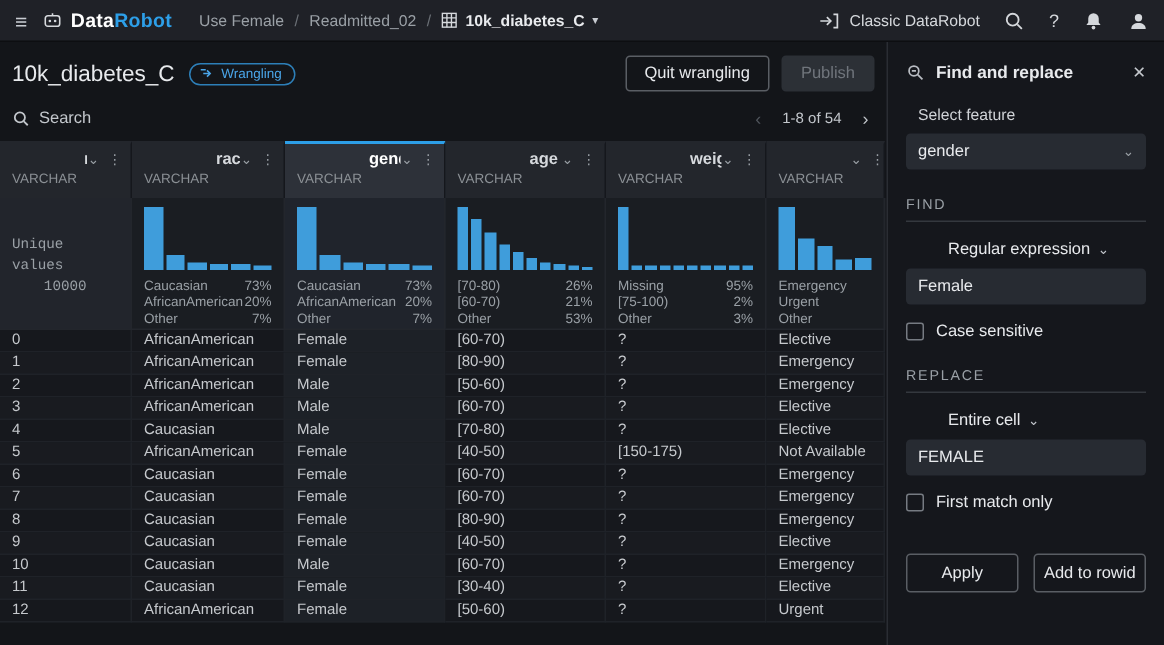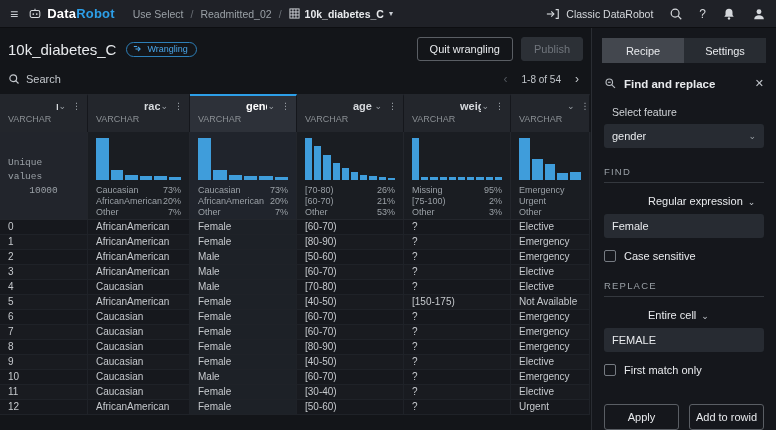--- a/index.html
+++ b/index.html
@@ -68,21 +68,21 @@
   .tab { flex:1; height:25px; display:flex; align-items:center; justify-content:center; font-size:11px; background:#282c32; color:#e8eaed; cursor:pointer; }
   .tab.active { background:#43474e; }
   .fr { padding:14px 12px 0 12px; }
   .frhead { display:flex; align-items:center; gap:7px; }
   .frtitle { font-weight:bold; font-size:11.5px; }
   .frclose { margin-left:auto; color:#c3c7cc; font-size:11px; cursor:pointer; }
   .flabel { font-size:10.5px; color:#d0d3d7; margin:16px 0 6px 8px; }
   .select,.input { background:#272b32; border-radius:3px; height:24px; display:flex; align-items:center; padding:0 8px; font-size:11px; color:#e8eaed; cursor:pointer; }
   .select .chev { margin-left:auto; color:#9aa0a6; font-size:9px; }
   .sect { font-size:9.5px; letter-spacing:1.2px; color:#9aa0a6; margin-top:18px; padding:0 0 5px 0; border-bottom:1px solid #34383e; }
-  .ddlabel { display:flex; align-items:flex-end; gap:5px; font-size:11px; color:#e8eaed; margin:12px 0 7px 16px; cursor:pointer;padding-left:28px; }
+  .ddlabel { display:flex; align-items:flex-end; gap:5px; font-size:11px; color:#e8eaed; margin:12px 0 7px 0; cursor:pointer;padding-left:28px; }
   .ddlabel .chev { font-size:9px; color:#c3c7cc; }
   .check { display:flex; align-items:center; gap:8px; margin-top:12px; font-size:11px; color:#e8eaed; cursor:pointer; }
   .box { width:12px; height:12px; border:1px solid #767b82; border-radius:2px; background:transparent; }
   .frbtns { display:flex; gap:10px; margin-top:28px; }
   .frbtns .btn { flex:1; padding:6px 0; text-align:center; }
 </style>
 </head>
 <body>
 
 <div class="topnav">
@@ -90,21 +90,21 @@
   <span class="brand">
     <svg class="navicon" viewBox="0 0 16 16" fill="none" stroke="#d7dade" stroke-width="1.2">
       <rect x="2.5" y="4" width="11" height="8" rx="2"></rect>
       <circle cx="6" cy="8" r="1" fill="#d7dade" stroke="none"></circle>
       <circle cx="10" cy="8" r="1" fill="#d7dade" stroke="none"></circle>
       <line x1="8" y1="4" x2="8" y2="2"></line>
     </svg>
     <b><span class="b1">Data</span><span class="b2">Robot</span></b>
   </span>
   <span class="crumbs">
-    <span class="crumb">Use Select</span>
+    <span class="crumb">Use Female</span>
     <span class="sep">/</span>
     <span class="crumb">Readmitted_02</span>
     <span class="sep">/</span>
     <span class="crumb current">
       <svg class="navicon" style="width:11px;height:11px" viewBox="0 0 12 12" fill="none" stroke="#d7dade" stroke-width="1">
         <rect x="1" y="1" width="10" height="10"></rect>
           <line x1="1" y1="4.3" x2="11" y2="4.3"></line>
           <line x1="1" y1="7.6" x2="11" y2="7.6"></line>
           <line x1="4.3" y1="1" x2="4.3" y2="11"></line>
           <line x1="7.6" y1="1" x2="7.6" y2="11"></line>
@@ -458,24 +458,20 @@
         <div class="tcell" style="width: 102px;">AfricanAmerican</div>
         <div class="tcell sel" style="width: 107px;">Female</div>
         <div class="tcell" style="width: 107px;">[50-60)</div>
         <div class="tcell" style="width: 107px;">?</div>
         <div class="tcell" style="width: 79px;">Urgent</div>
       </div>
     </div>
 </div>
 
 <div class="panel">
-  <div class="tabs">
-    <span class="tab active">Recipe</span>
-    <span class="tab">Settings</span>
-  </div>
 
   <div class="fr">
     <div class="frhead">
       <svg width="13" height="13" viewBox="0 0 16 16" fill="none" stroke="#b8bcc2" stroke-width="1.4">
         <circle cx="6.5" cy="6.5" r="4"></circle>
           <line x1="9.6" y1="9.6" x2="13.5" y2="13.5"></line>
           <line x1="4.8" y1="6.5" x2="8.2" y2="6.5"></line>
       </svg>
       <span class="frtitle">Find and replace</span>
       <span class="frclose">✕</span>

